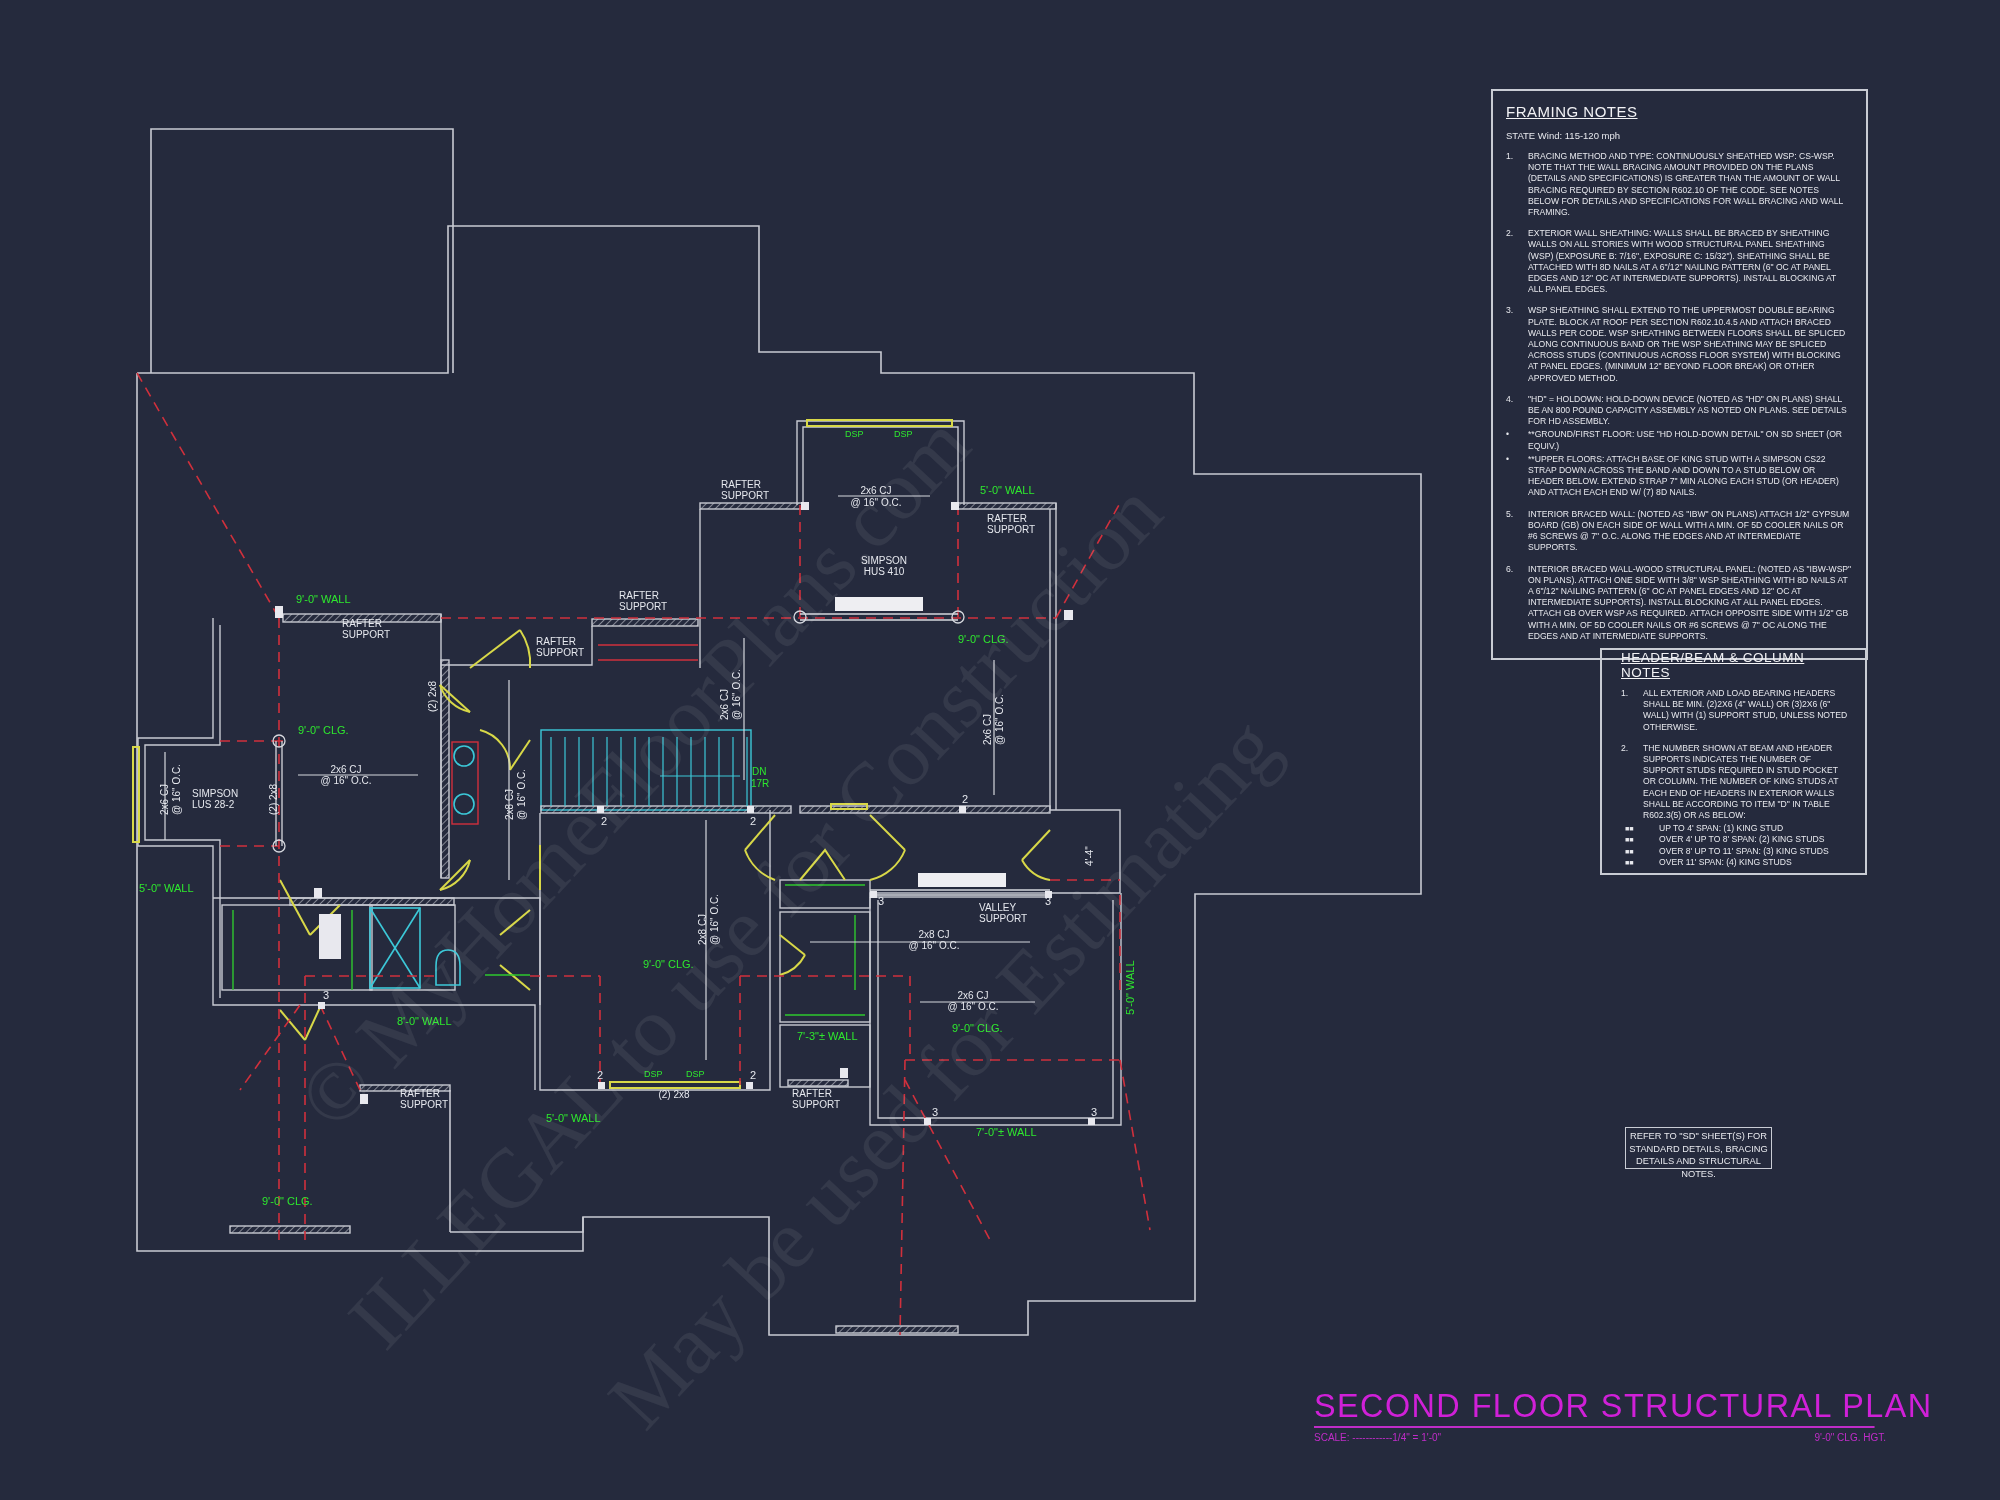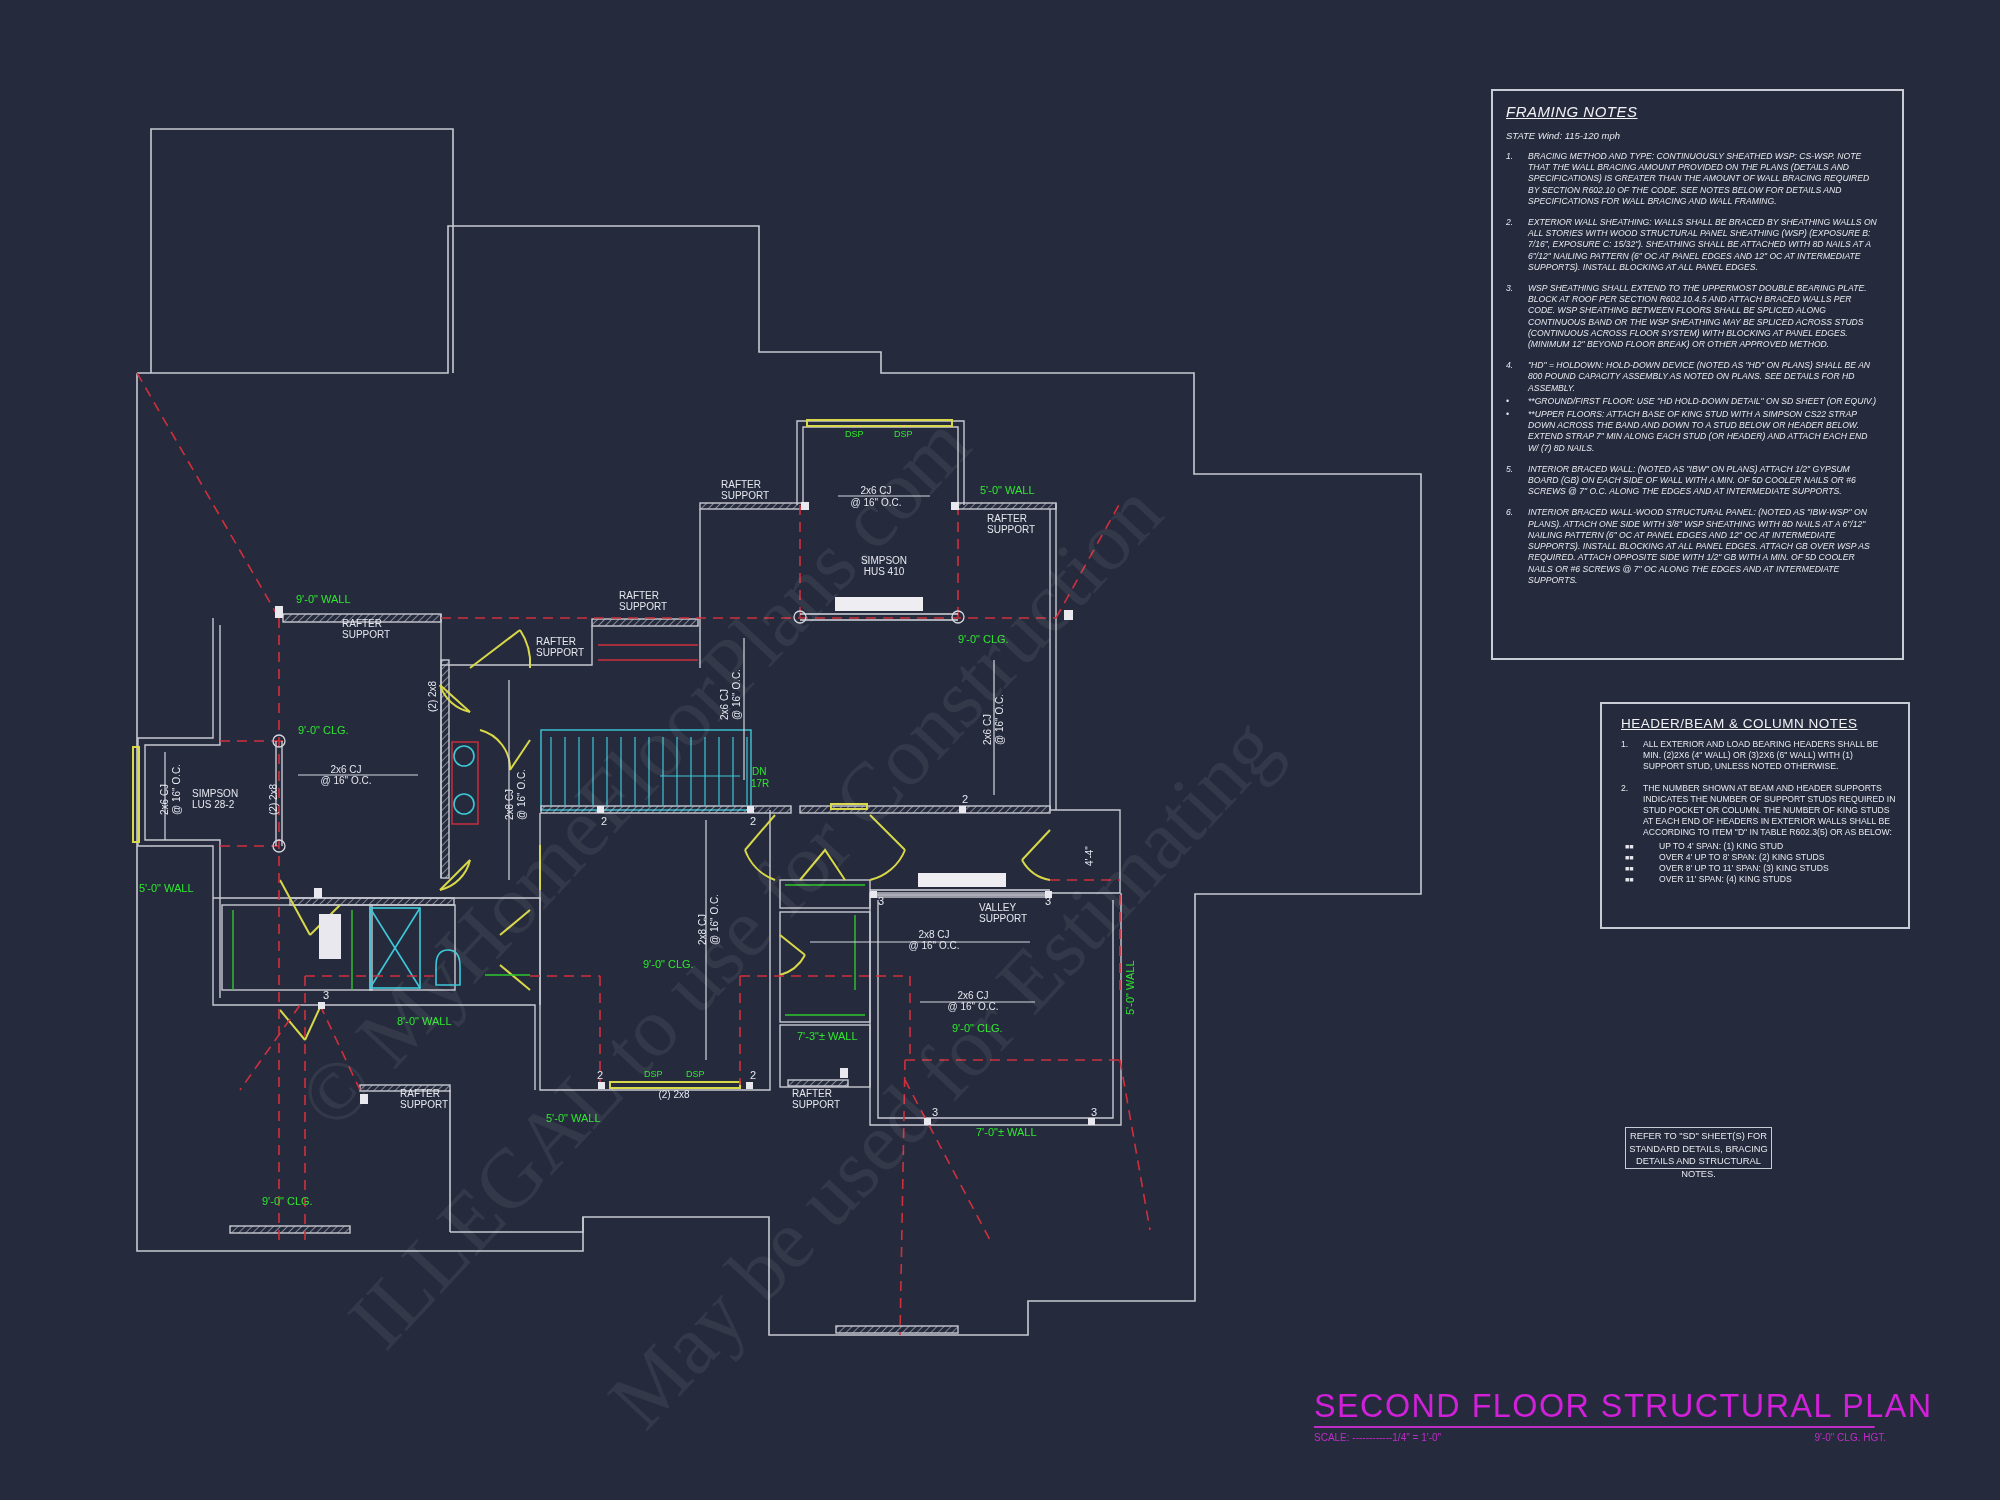--- a/index.html
+++ b/index.html
@@ -301,21 +301,21 @@
     <text x="750" y="1079">2</text>
     <text x="932" y="1116">3</text>
     <text x="1091" y="1116">3</text>
   </g>
 </svg>
 
 <div class="watermark" style="left:350px; top:1050px; font-size:84px; transform:rotate(-47deg);">© MyHomeFloorPlans.com</div>
 <div class="watermark" style="left:400px; top:1270px; font-size:84px; transform:rotate(-47deg);">ILLEGAL to use for Construction</div>
 <div class="watermark" style="left:660px; top:1350px; font-size:84px; transform:rotate(-47deg);">May be used for Estimating</div>
 
-<div class="note-box" style="left:1491px; top:89px; width:413px; height:571px; padding:12px 25px 0 13px;font-style:italic;">
+<div class="note-box" style="left:1491px; top:89px; width:377px; height:571px; padding:12px 14px 0 13px;">
   <div class="note-title">FRAMING NOTES</div>
   <div class="note-sub">STATE Wind: 115-120 mph</div>
   <ul class="note-list">
     <li class="note-item">
         <span class="note-num">1.</span>
         <span class="note-text">BRACING METHOD AND TYPE: CONTINUOUSLY SHEATHED WSP: CS-WSP. NOTE THAT THE WALL BRACING AMOUNT PROVIDED ON THE PLANS (DETAILS AND SPECIFICATIONS) IS GREATER THAN THE AMOUNT OF WALL BRACING REQUIRED BY SECTION R602.10 OF THE CODE. SEE NOTES BELOW FOR DETAILS AND SPECIFICATIONS FOR WALL BRACING AND WALL FRAMING.</span>
       </li>
     <li class="note-item">
         <span class="note-num">2.</span>
         <span class="note-text">EXTERIOR WALL SHEATHING: WALLS SHALL BE BRACED BY SHEATHING WALLS ON ALL STORIES WITH WOOD STRUCTURAL PANEL SHEATHING (WSP) (EXPOSURE B: 7/16", EXPOSURE C: 15/32"). SHEATHING SHALL BE ATTACHED WITH 8d NAILS AT A 6"/12" NAILING PATTERN (6" OC AT PANEL EDGES AND 12" OC AT INTERMEDIATE SUPPORTS). INSTALL BLOCKING AT ALL PANEL EDGES.</span>
@@ -340,21 +340,21 @@
         <span class="note-num">5.</span>
         <span class="note-text">INTERIOR BRACED WALL: (NOTED AS "IBW" ON PLANS) ATTACH 1/2" GYPSUM BOARD (GB) ON EACH SIDE OF WALL WITH A MIN. OF 5d COOLER NAILS OR #6 SCREWS @ 7" O.C. ALONG THE EDGES AND AT INTERMEDIATE SUPPORTS.</span>
       </li>
     <li class="note-item">
         <span class="note-num">6.</span>
         <span class="note-text">INTERIOR BRACED WALL-WOOD STRUCTURAL PANEL: (NOTED AS "IBW-WSP" ON PLANS). ATTACH ONE SIDE WITH 3/8" WSP SHEATHING WITH 8d NAILS AT A 6"/12" NAILING PATTERN (6" OC AT PANEL EDGES AND 12" OC AT INTERMEDIATE SUPPORTS). INSTALL BLOCKING AT ALL PANEL EDGES. ATTACH GB OVER WSP AS REQUIRED. ATTACH OPPOSITE SIDE WITH 1/2" GB WITH A MIN. OF 5d COOLER NAILS OR #6 SCREWS @ 7" OC ALONG THE EDGES AND AT INTERMEDIATE SUPPORTS.</span>
       </li>
   </ul>
 </div>
 
-<div class="note-box" style="left:1600px; top:702px; width:310px; height:227px; padding:12px 12px 0 19px;">
+<div class="note-box" style="left:1600px; top:648px; width:267px; height:227px; padding:0 12px 0 19px;">
   <div class="note-title" style="font-size:13.5px;">HEADER/BEAM &amp; COLUMN NOTES</div>
   <ul class="note-list" style="margin-top:8px;">
     <li class="note-item">
         <span class="note-num">1.</span>
         <span class="note-text">ALL EXTERIOR AND LOAD BEARING HEADERS SHALL BE MIN. (2)2x6 (4" WALL) OR (3)2x6 (6" WALL) WITH (1) SUPPORT STUD, UNLESS NOTED OTHERWISE.</span>
       </li>
     <li class="note-item" style="margin-bottom:0;">
         <span class="note-num">2.</span>
         <span class="note-text">THE NUMBER SHOWN AT BEAM AND HEADER SUPPORTS INDICATES THE NUMBER OF SUPPORT STUDS REQUIRED IN STUD POCKET OR COLUMN. THE NUMBER OF KING STUDS AT EACH END OF HEADERS IN EXTERIOR WALLS SHALL BE ACCORDING TO ITEM "d" IN TABLE R602.3(5) OR AS BELOW:</span>
       </li>

